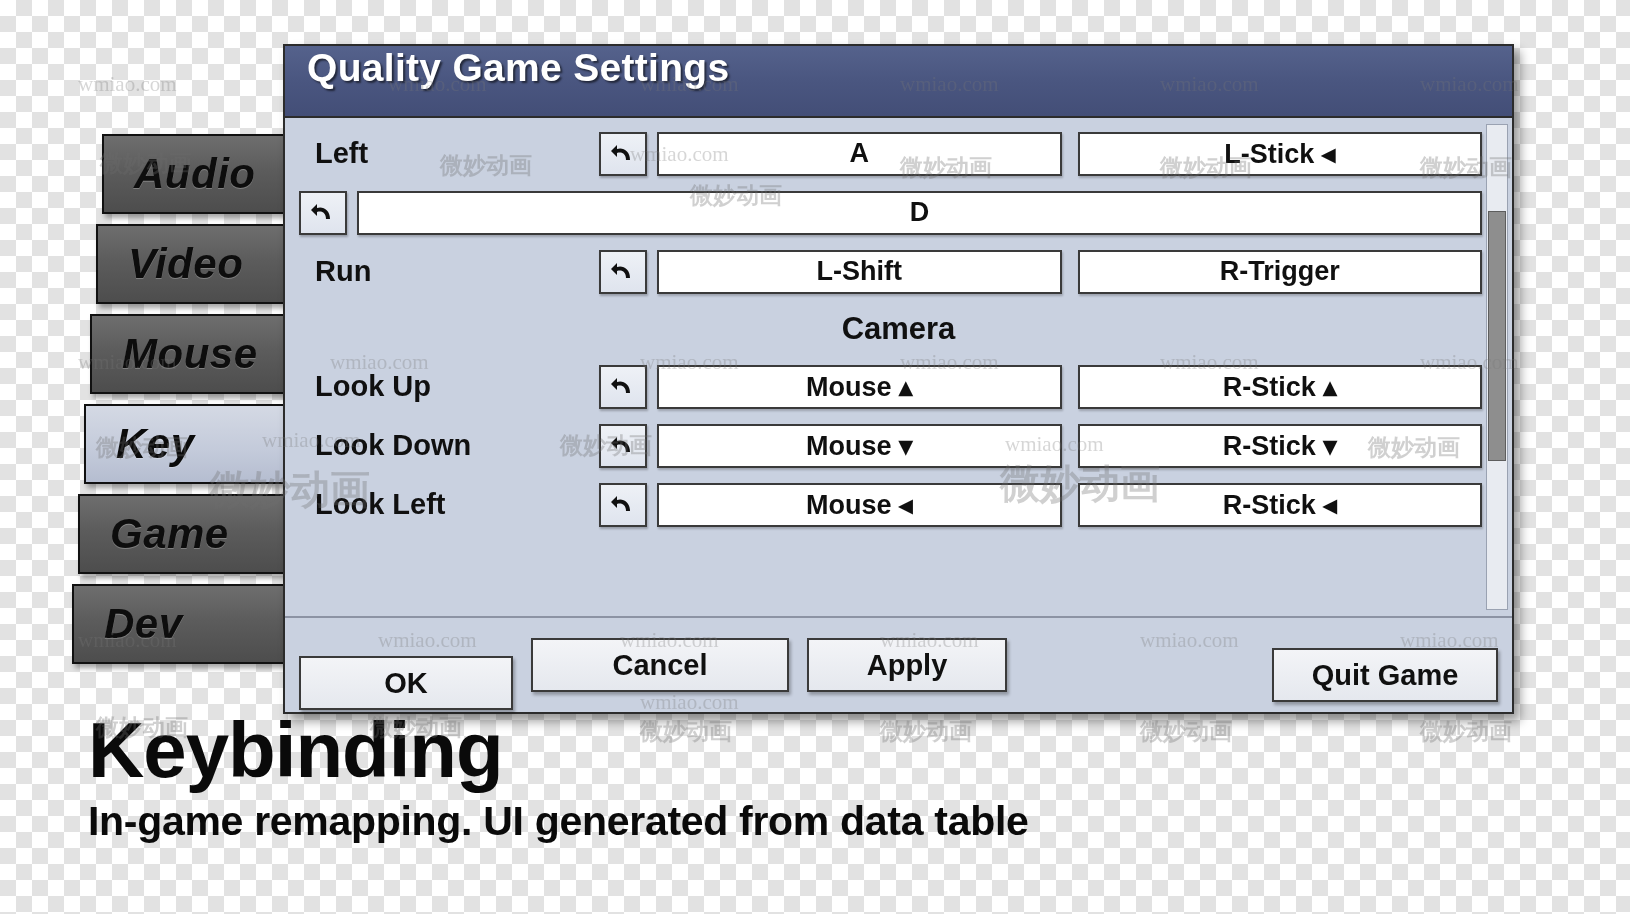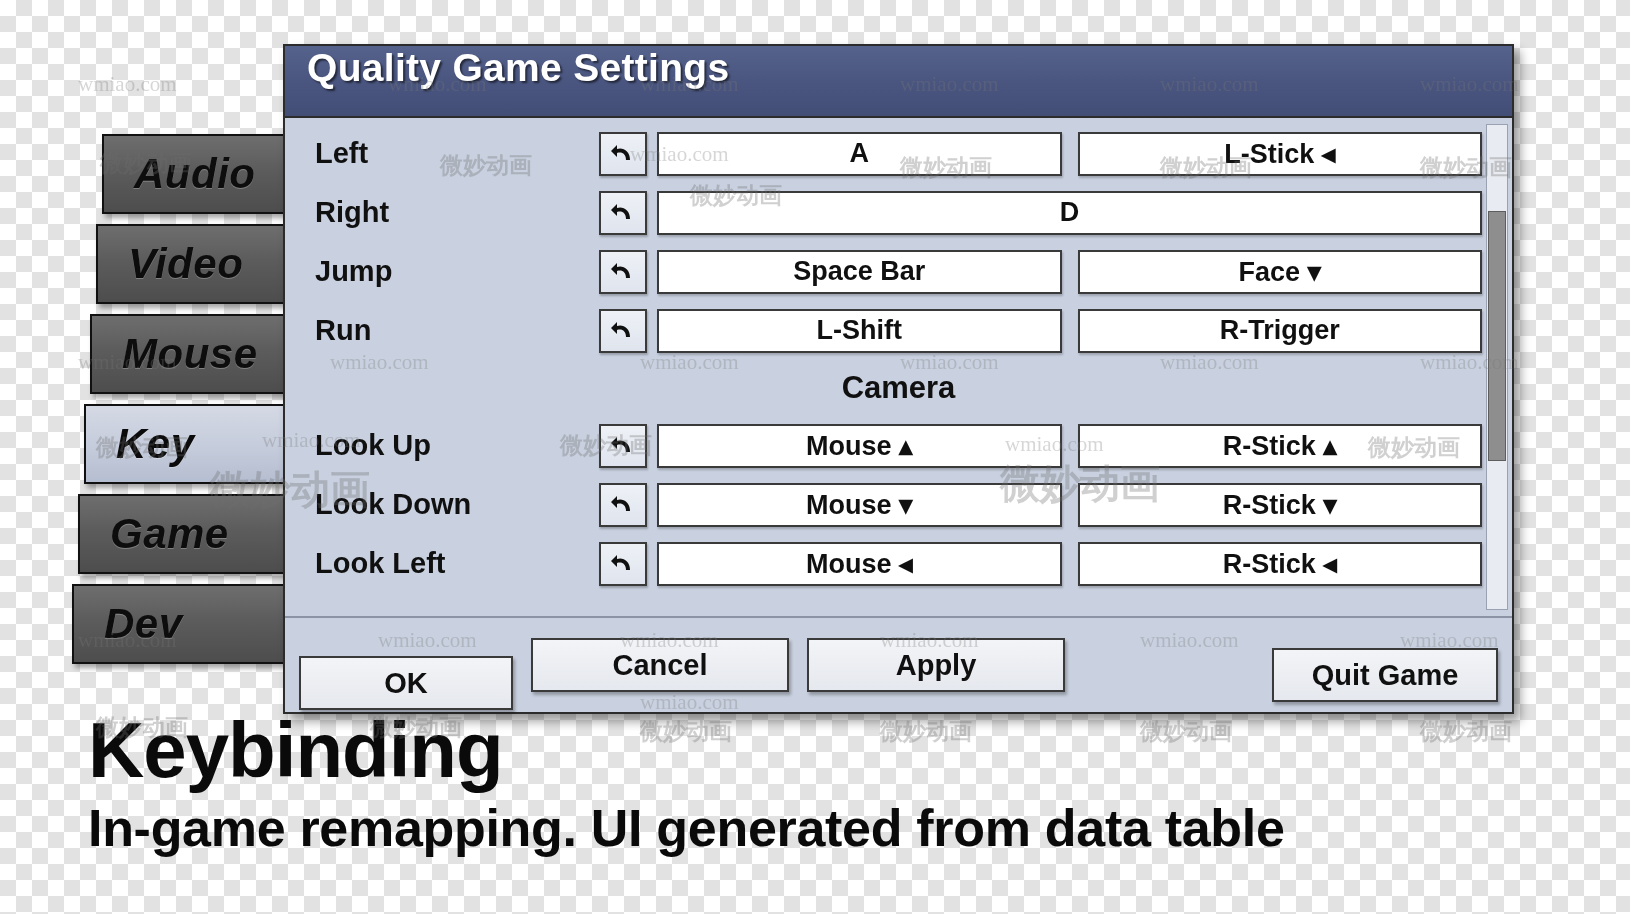--- a/index.html
+++ b/index.html
@@ -229,21 +229,21 @@
     font-weight: bold;
     color: #101010;
     display: flex;
     align-items: center;
     justify-content: center;
     margin-right: 18px;
     box-shadow: 2px 3px 3px rgba(0,0,0,0.28);
   }
   #btn-ok { width: 214px; margin-top: 36px; }
   #btn-cancel { width: 258px; }
-  #btn-apply { width: 258px; }
+  #btn-apply { width: 200px; }
   #btn-quit {
     width: 226px;
     margin-right: 0;
     margin-left: auto;
     position: relative;
     top: 10px;
   }
 
   
   #caption {
@@ -253,21 +253,21 @@
     z-index: 30;
   }
   #caption-title {
     font-size: 78px;
     font-weight: bold;
     color: #0a0a0a;
     letter-spacing: -1px;
     line-height: 1.05;
   }
   #caption-sub {
-    font-size: 52px;
+    font-size: 41px;
     font-weight: bold;
     color: #0a0a0a;
     margin-top: 6px;
     letter-spacing: -0.3px;
   }
 </style>
 </head>
 <body>
 
 <div id="tabs">
@@ -305,39 +305,28 @@
         <div class="reset-btn">
           <svg width="26" height="24" viewBox="0 0 26 24" aria-hidden="true">
             <path d="M20 18 C20 9 13 5 7 7 L7 3 L1 9 L7 15 L7 11 C12 9.5 16 12 16 18 Z" fill="#101010"></path>
           </svg>
         </div>
         <div class="bind-btn">A</div>
         <div class="bind-btn">L-Stick ◂</div>
       </div>
 
       <div class="row">
-        <span class="row-label">Right</span>
         <div class="reset-btn">
           <svg width="26" height="24" viewBox="0 0 26 24" aria-hidden="true">
             <path d="M20 18 C20 9 13 5 7 7 L7 3 L1 9 L7 15 L7 11 C12 9.5 16 12 16 18 Z" fill="#101010"></path>
           </svg>
         </div>
         <div class="bind-btn">D</div>
       </div>
 
-      <div class="row">
-        <span class="row-label">Jump</span>
-        <div class="reset-btn">
-          <svg width="26" height="24" viewBox="0 0 26 24" aria-hidden="true">
-            <path d="M20 18 C20 9 13 5 7 7 L7 3 L1 9 L7 15 L7 11 C12 9.5 16 12 16 18 Z" fill="#101010"></path>
-          </svg>
-        </div>
-        <div class="bind-btn">Space Bar</div>
-        <div class="bind-btn">Face ▾</div>
-      </div>
 
       <div class="row">
         <span class="row-label">Run</span>
         <div class="reset-btn">
           <svg width="26" height="24" viewBox="0 0 26 24" aria-hidden="true">
             <path d="M20 18 C20 9 13 5 7 7 L7 3 L1 9 L7 15 L7 11 C12 9.5 16 12 16 18 Z" fill="#101010"></path>
           </svg>
         </div>
         <div class="bind-btn">L-Shift</div>
         <div class="bind-btn">R-Trigger</div>

